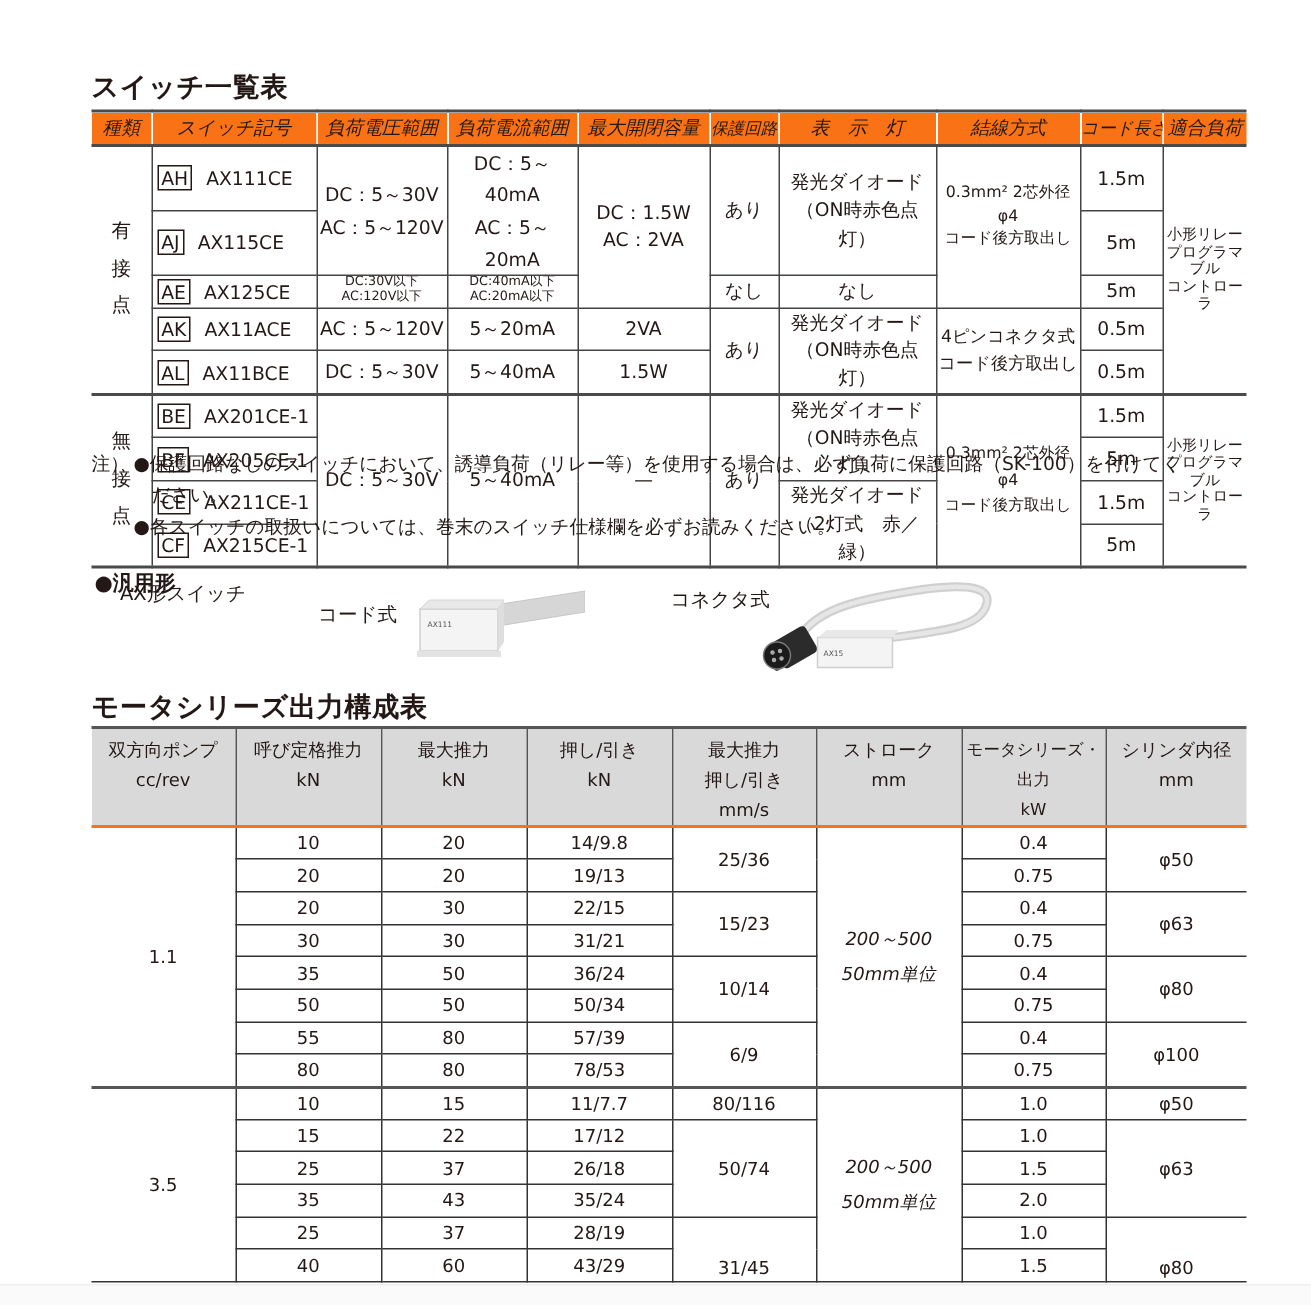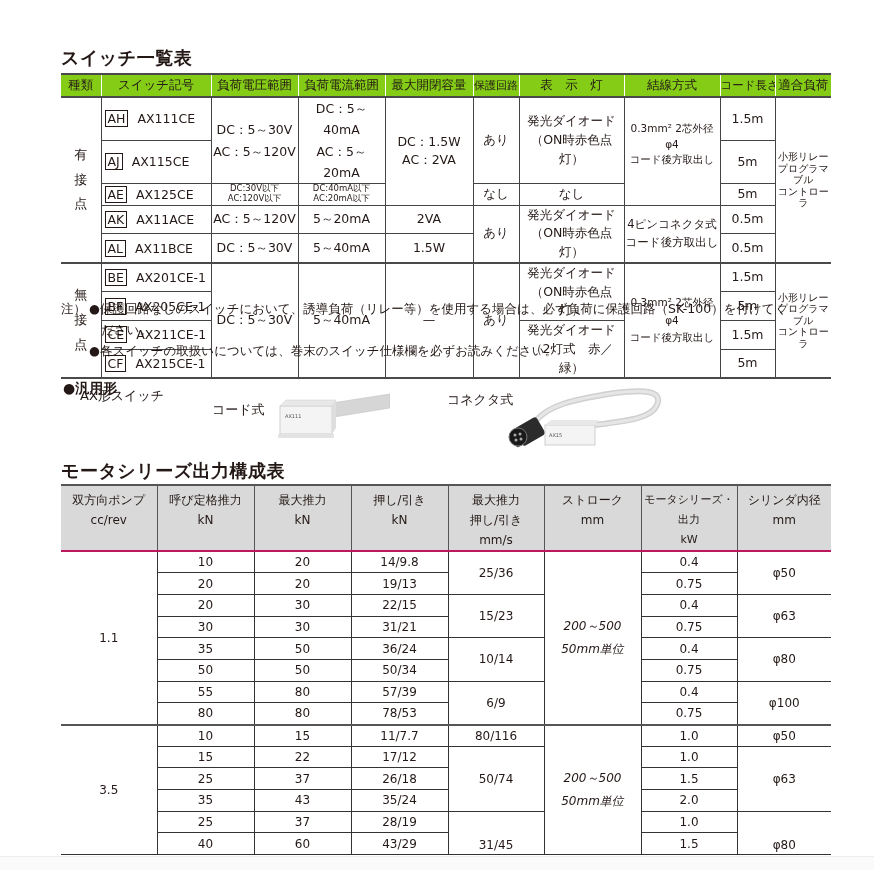--- a/index.html
+++ b/index.html
@@ -6,21 +6,21 @@
   html, body { width: 874px; height: 870px; background: #ffffff; overflow: hidden; }
   body { font-family: "DejaVu Sans", "Liberation Sans", sans-serif; color: #231815; position: relative; }
 
   .h-title { position: absolute; left: 61px; font-size: 18px; font-weight: bold; letter-spacing: 0.5px; color: #231815; }
 
   table { border-collapse: collapse; position: absolute; table-layout: fixed; }
   td, th { text-align: center; vertical-align: middle; font-weight: normal; padding: 0; overflow: hidden; white-space: nowrap; }
 
   
   #t1 { left: 61px; top: 73px; width: 770px; font-size: 12.5px; }
-  #t1 th { background: #84cc16; height: 23px; border-left: 1px solid #fff; font-size: 12.5px; }
+  #t1 th { background: #f97316; height: 23px; border-left: 1px solid #fff; font-size: 12.5px; font-style: italic; }
   #t1 th:first-child { border-left: none; }
   #t1 thead tr { border-top: 2px solid #4a4a4a; border-bottom: 2px solid #4a4a4a; }
   #t1 td { border: 1px solid #444; height: 21.5px; line-height: 1.15; }
   #t1 td.kind { border-left: none; font-size: 13px; line-height: 1.9; }
   #t1 td.last { border-right: none; }
   #t1 tbody.grp-b { border-top: 2px solid #4a4a4a; border-bottom: 2px solid #4a4a4a; }
   #t1 td.code { text-align: left; padding-left: 3px; }
   .badge { display: inline-block; border: 1px solid #231815; padding: 0 2px; line-height: 15px; margin-right: 9px; font-size: 12.5px; }
   .tiny { font-size: 8.5px; line-height: 1.1; }
   .small { font-size: 10.5px; }
@@ -30,21 +30,21 @@
   .notes .row { display: flex; }
   .notes .lead { width: 28px; }
 
   .gen { position: absolute; font-size: 13px; }
   .photo { position: absolute; }
 
   
   #t2 { left: 61px; top: 484px; width: 770px; font-size: 12px; }
   #t2 th { background: #d9d9d9; border-left: 1px solid #555; height: 64px; vertical-align: top; padding-top: 4px; line-height: 20px; font-size: 12px; }
   #t2 th:first-child { border-left: none; }
-  #t2 thead tr { border-top: 2px solid #555; border-bottom: 2px solid #be185d; }
+  #t2 thead tr { border-top: 2px solid #555; border-bottom: 2px solid #f97316; }
   #t2 td { border: 1px solid #333; height: 21.7px; }
   #t2 td.first { border-left: none; border-right: 1px solid #333; }
   #t2 td.last { border-right: none; }
   #t2 tbody.g2 { border-top: 2px solid #555; }
   .stroke { line-height: 23px; font-style: italic; }
 
   .fade { position: absolute; left: 0; top: 856px; width: 874px; height: 14px; background: #fafafa; border-top: 1px solid #eeeeee; }
 </style>
 </head>
 <body>

